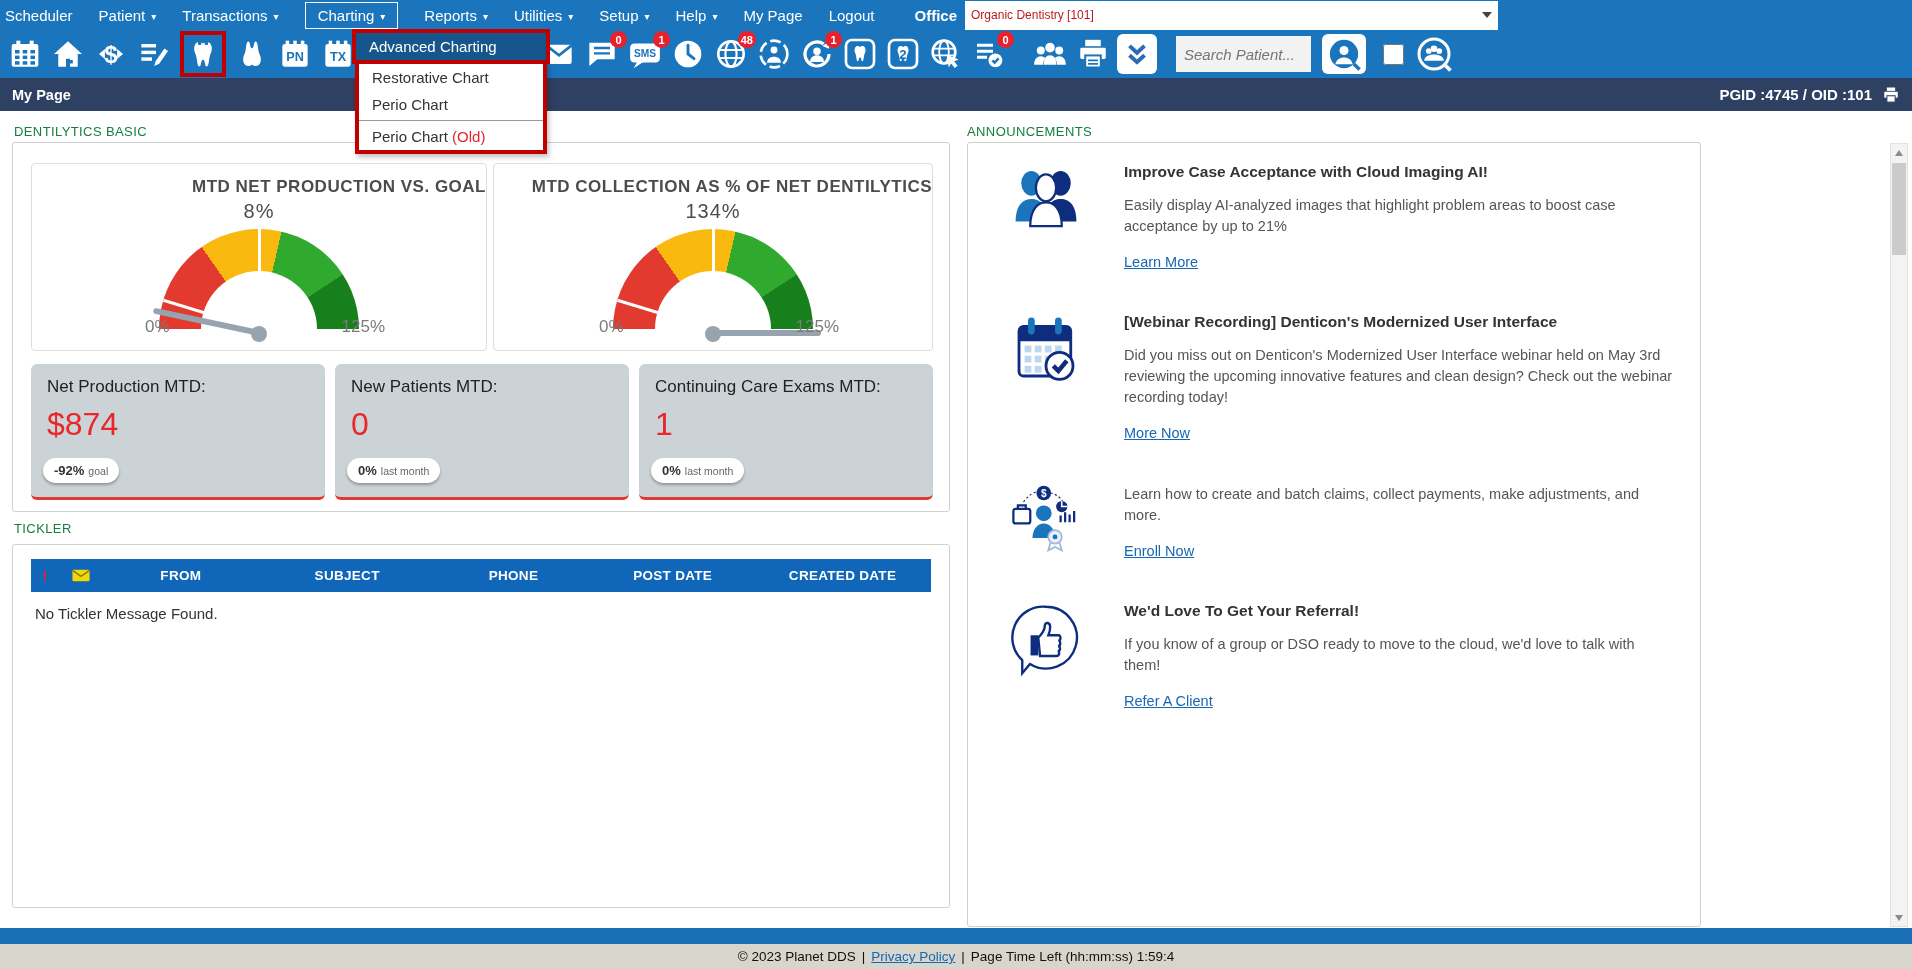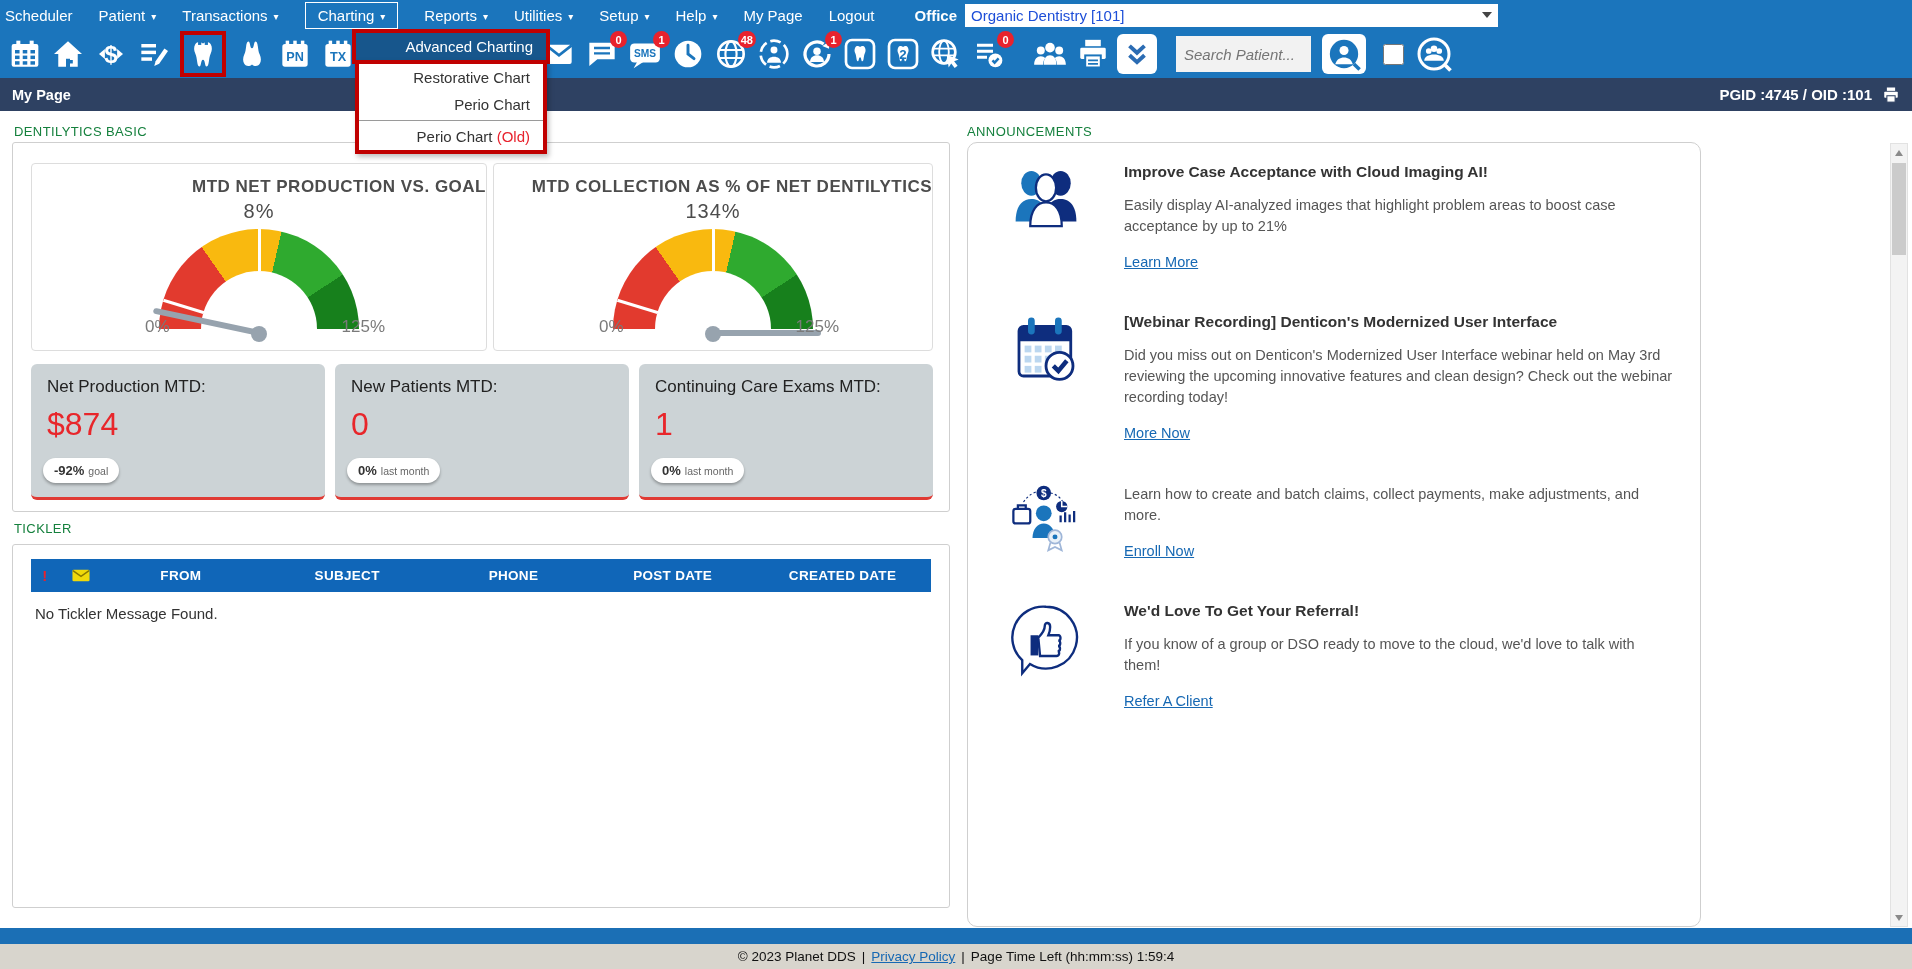--- a/index.html
+++ b/index.html
@@ -14,23 +14,23 @@
   .menubar {
     position:absolute; top:0; left:0; width:100%; height:30px;
     background:#1b75bc; display:flex; align-items:center;
     color:#fff; font-size:15px; padding-left:5px; z-index:60;
   }
   .menu-item { display:flex; align-items:center; gap:6px; margin-right:26px; cursor:pointer; white-space:nowrap; }
   .menu-item .caret { font-size:10px; position:relative; top:1px; }
   .menu-item.open { border:1px solid #fff; padding:4px 12px; margin-right:26px; }
   .office-label { font-weight:bold; margin:0 8px 0 14px; }
   .office-select {
-    width:533px; height:23px; background:#fff; color:#1d4ed8;
+    width:533px; height:29px; background:#fff; color:#b91c1c;
     display:flex; align-items:center; justify-content:space-between;
-    padding:0 6px; font-size:15px; cursor:pointer;
+    padding:0 6px; font-size:12px; cursor:pointer;
   }
   .office-select .sel-caret {
     width:0; height:0; border-left:5px solid transparent; border-right:5px solid transparent;
     border-top:6px solid #444;
   }
   
   .toolbar {
     position:absolute; top:30px; left:0; width:100%; height:48px;
     background:#1b75bc; display:flex; align-items:center; gap:5px;
     padding-left:6px; z-index:40;
@@ -44,40 +44,40 @@
     display:flex; align-items:center; justify-content:center; padding:0 3px; z-index:5;
   }
   .white-btn { background:#fff; border-radius:6px; width:40px; height:40px; }
   .search-input {
     width:135px; height:36px; margin-left:14px; border:none; background:#f2f2f2;
     font-style:italic; color:#999; font-size:15px; padding:0 8px; flex:none;
     font-family:"Liberation Sans",sans-serif;
   }
   .tb-checkbox { width:21px; height:21px; margin-left:12px; flex:none; cursor:pointer; }
   
-  .dropdown { position:absolute; left:352px; top:29px; z-index:100; font-size:15px;text-align:right; }
+  .dropdown { position:absolute; left:352px; top:29px; z-index:100; font-size:15px; }
   .dd-box1 { border:4px solid #c00000; width:198px; background:#fff; }
   .dd-box2 { border:4px solid #c00000; width:192px; margin-left:3px; margin-top:-4px; background:#fff; box-shadow:2px 3px 5px rgba(0,0,0,.25); }
   .dd-item { padding:5px 13px; color:#333; background:#fff; cursor:pointer; white-space:nowrap; }
   .dd-item.selected { background:#17568c; color:#fff; }
   .dd-divider { border-top:1px solid #9a9a9a; margin:2px 0; }
   .dd-old-suffix { color:#e8222d; }
   
   .mypage {
     position:absolute; top:78px; left:0; width:100%; height:33px;
     background:#2e4162; color:#fff; display:flex; align-items:center;
     justify-content:space-between; padding:0 12px; font-weight:bold; font-size:14.5px; z-index:30;
   }
   .mypage-right { display:flex; align-items:center; gap:10px; font-size:15px; }
   
   .sec-heading { position:absolute; color:#15803d; font-weight:normal; font-size:13px; letter-spacing:.4px; }
   .panel { position:absolute; background:#fff; border:1px solid #cfcfcf; border-radius:3px; }
   #p-dent { left:12px; top:142px; width:938px; height:370px; }
   #p-tick { left:12px; top:544px; width:938px; height:364px; }
-  #p-ann  { left:967px; top:142px; width:734px; height:785px; padding:20px 26px 0 34px; overflow:hidden;border-radius:10px; }
+  #p-ann  { left:967px; top:142px; width:734px; height:785px; padding:20px 26px 0 34px; overflow:hidden; }
   
   .gauge-card { position:absolute; top:20px; height:188px; border:1px solid #ddd; border-radius:4px; background:#fff; }
   #gc1 { left:18px; width:456px; }
   #gc2 { left:480px; width:440px; }
   .g-title { margin-top:13px; text-align:right; font-size:17px; font-weight:bold; color:#4c4c4c; letter-spacing:.5px; }
   .g-value { text-align:center; font-size:20px; color:#4c4c4c; margin-top:3px; letter-spacing:1px; }
   .g-wrap { position:relative; width:200px; height:104px; margin:6px auto 0; }
   .arc {
     position:absolute; left:0; top:0; width:200px; height:100px;
     border-radius:200px 200px 0 0; overflow:hidden;

